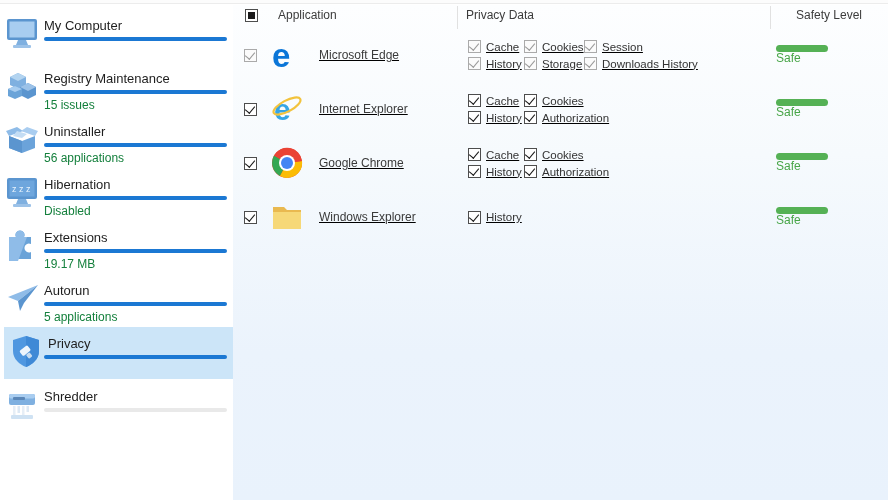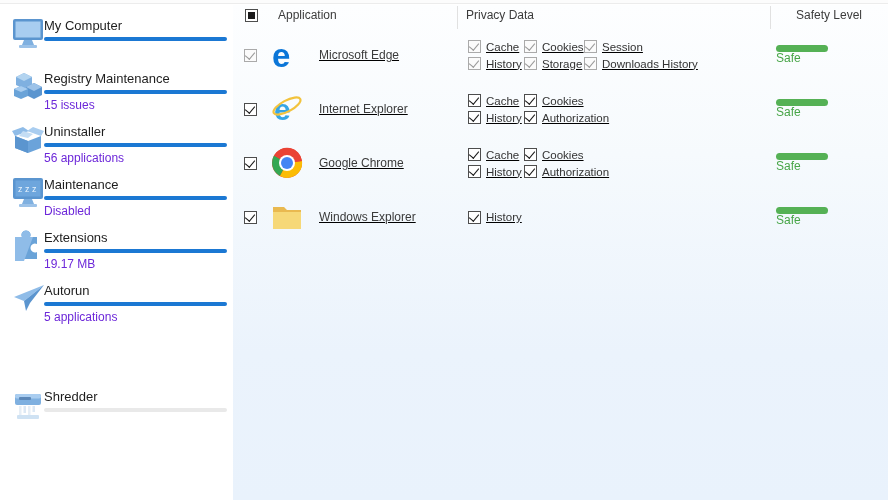--- a/index.html
+++ b/index.html
@@ -7,27 +7,27 @@
     font-family:"Liberation Sans", sans-serif; background:#fff; }
   .app { position:relative; width:888px; height:500px; background:#fff; }
 
   .topstrip { position:absolute; top:0; left:0; right:0; height:4px;
     background:#fcfcfc; border-bottom:1px solid #ececec; }
 
   
   .sidebar { position:absolute; left:0; top:5px; bottom:0; width:233px; background:#fff;padding-left:29px; }
   .side-item { position:absolute; left:0; width:233px; height:53px; cursor:default; }
   .side-item.selected { left:4px; width:229px; height:52px; background:#cce5f8; }
-  .side-icon { position:absolute; left:10px; top:1px; width:36px; height:40px; }
+  .side-icon { position:absolute; left:4px; top:1px; width:36px; height:40px; }
   .side-icon svg { width:36px; height:40px; display:block; }
   .side-label { position:absolute; left:44px; top:5px; font-size:13px; line-height:15px; color:#1e1e1e; }
   .side-underline { position:absolute; left:44px; top:24px; width:183px; height:4px;
     border-radius:2px; background:#1b78d3; }
   .side-underline.gray { background:#e9e9e9; }
-  .side-sub { position:absolute; left:44px; top:32px; font-size:12px; color:#6d28d9; }
+  .side-sub { position:absolute; left:44px; top:32px; font-size:12px; color:#15803d; }
   .side-item.selected .side-icon { top:5px; }
   .side-item.selected .side-label { top:9px; }
   .side-item.selected .side-underline { top:28px; left:40px; }
 
   
   .content { position:absolute; left:233px; top:5px; right:0; bottom:0;
     background:linear-gradient(180deg,#fdfeff 0%,#f6fafd 30%,#ebf3fc 70%,#e9f2fc 100%);text-decoration:underline; }
   .thead { position:relative; height:23px; }
   .th { position:absolute; top:3px; font-size:12px; color:#3c3c3c; }
   .th-app { left:45px; }
@@ -123,21 +123,21 @@
     <div class="side-item" style="top:167px">
       <span class="side-icon">
         <svg viewBox="0 0 36 40">
             <rect x="3" y="5" width="30" height="21" rx="2" fill="#5b95cf"></rect>
             <rect x="5.5" y="7.5" width="25" height="16" fill="#6ea6dd"></rect>
             <text x="8" y="19" font-size="9" fill="#eaf4fd" font-family="sans-serif">z z z</text>
             <path d="M14 26 h8 l2 5 h-12 z" fill="#7fb0e0"></path>
             <rect x="9" y="31" width="18" height="3" rx="1" fill="#9cc2e8"></rect>
           </svg>
       </span>
-      <span class="side-label">Maintenance</span>
+      <span class="side-label">Hibernation</span>
       <span class="side-underline"></span>
       <span class="side-sub">Disabled</span>
     </div>
 
     <div class="side-item" style="top:220px">
       <span class="side-icon">
         <svg viewBox="0 0 36 40">
             <path d="M7 15 h7 a4.5 4.5 0 1 1 8 0 h7 v7 a4.5 4.5 0 1 0 0 8 v7 h-22 z" fill="#6aa3d8" transform="translate(-2,-4)"></path>
             <path d="M7 15 h7 a4.5 4.5 0 1 1 8 0 h3 l-9 24 h-9 z" fill="#8fbce8" transform="translate(-2,-4)"></path>
           </svg>
@@ -153,20 +153,34 @@
             <path d="M34 6 L4 18 L14 22 Z" fill="#8fbce8"></path>
             <path d="M34 6 L14 22 L16 32 L20 24 Z" fill="#5b95cf"></path>
             <path d="M34 6 L20 24 L30 28 Z" fill="#6aa3d8" opacity="0"></path>
           </svg>
       </span>
       <span class="side-label">Autorun</span>
       <span class="side-underline"></span>
       <span class="side-sub">5 applications</span>
     </div>
 
+    <div class="side-item selected" style="top:322px">
+      <span class="side-icon">
+        <svg viewBox="0 0 36 40">
+            <path d="M18 4 l13 4 v11 c0 8 -6.5 13.5 -13 16 c-6.5 -2.5 -13 -8 -13 -16 v-11 z" fill="#4f97e0"></path>
+            <path d="M18 4 l13 4 v11 c0 8 -6.5 13.5 -13 16 z" fill="#3f89d6"></path>
+            <g transform="rotate(-38 18 19)">
+              <rect x="12.5" y="15" width="10" height="6.5" rx="1.5" fill="#eef5fc"></rect>
+              <rect x="15.5" y="22" width="4.5" height="5" rx="1" fill="#c9dcef"></rect>
+            </g>
+          </svg>
+      </span>
+      <span class="side-label">Privacy</span>
+      <span class="side-underline"></span>
+    </div>
 
     <div class="side-item" style="top:379px">
       <span class="side-icon">
         <svg viewBox="0 0 36 40">
             <rect x="5" y="9" width="26" height="11" rx="2" fill="#7fb0e0"></rect>
             <rect x="5" y="9" width="26" height="4.5" rx="2" fill="#a9cdf0"></rect>
             <rect x="9" y="12" width="12" height="3" rx="1" fill="#5b87b8"></rect>
             <rect x="9" y="21" width="2.5" height="9" fill="#e6eef6"></rect>
             <rect x="13.5" y="21" width="2.5" height="7" fill="#dce8f4"></rect>
             <rect x="18" y="21" width="2.5" height="9" fill="#e6eef6"></rect>

